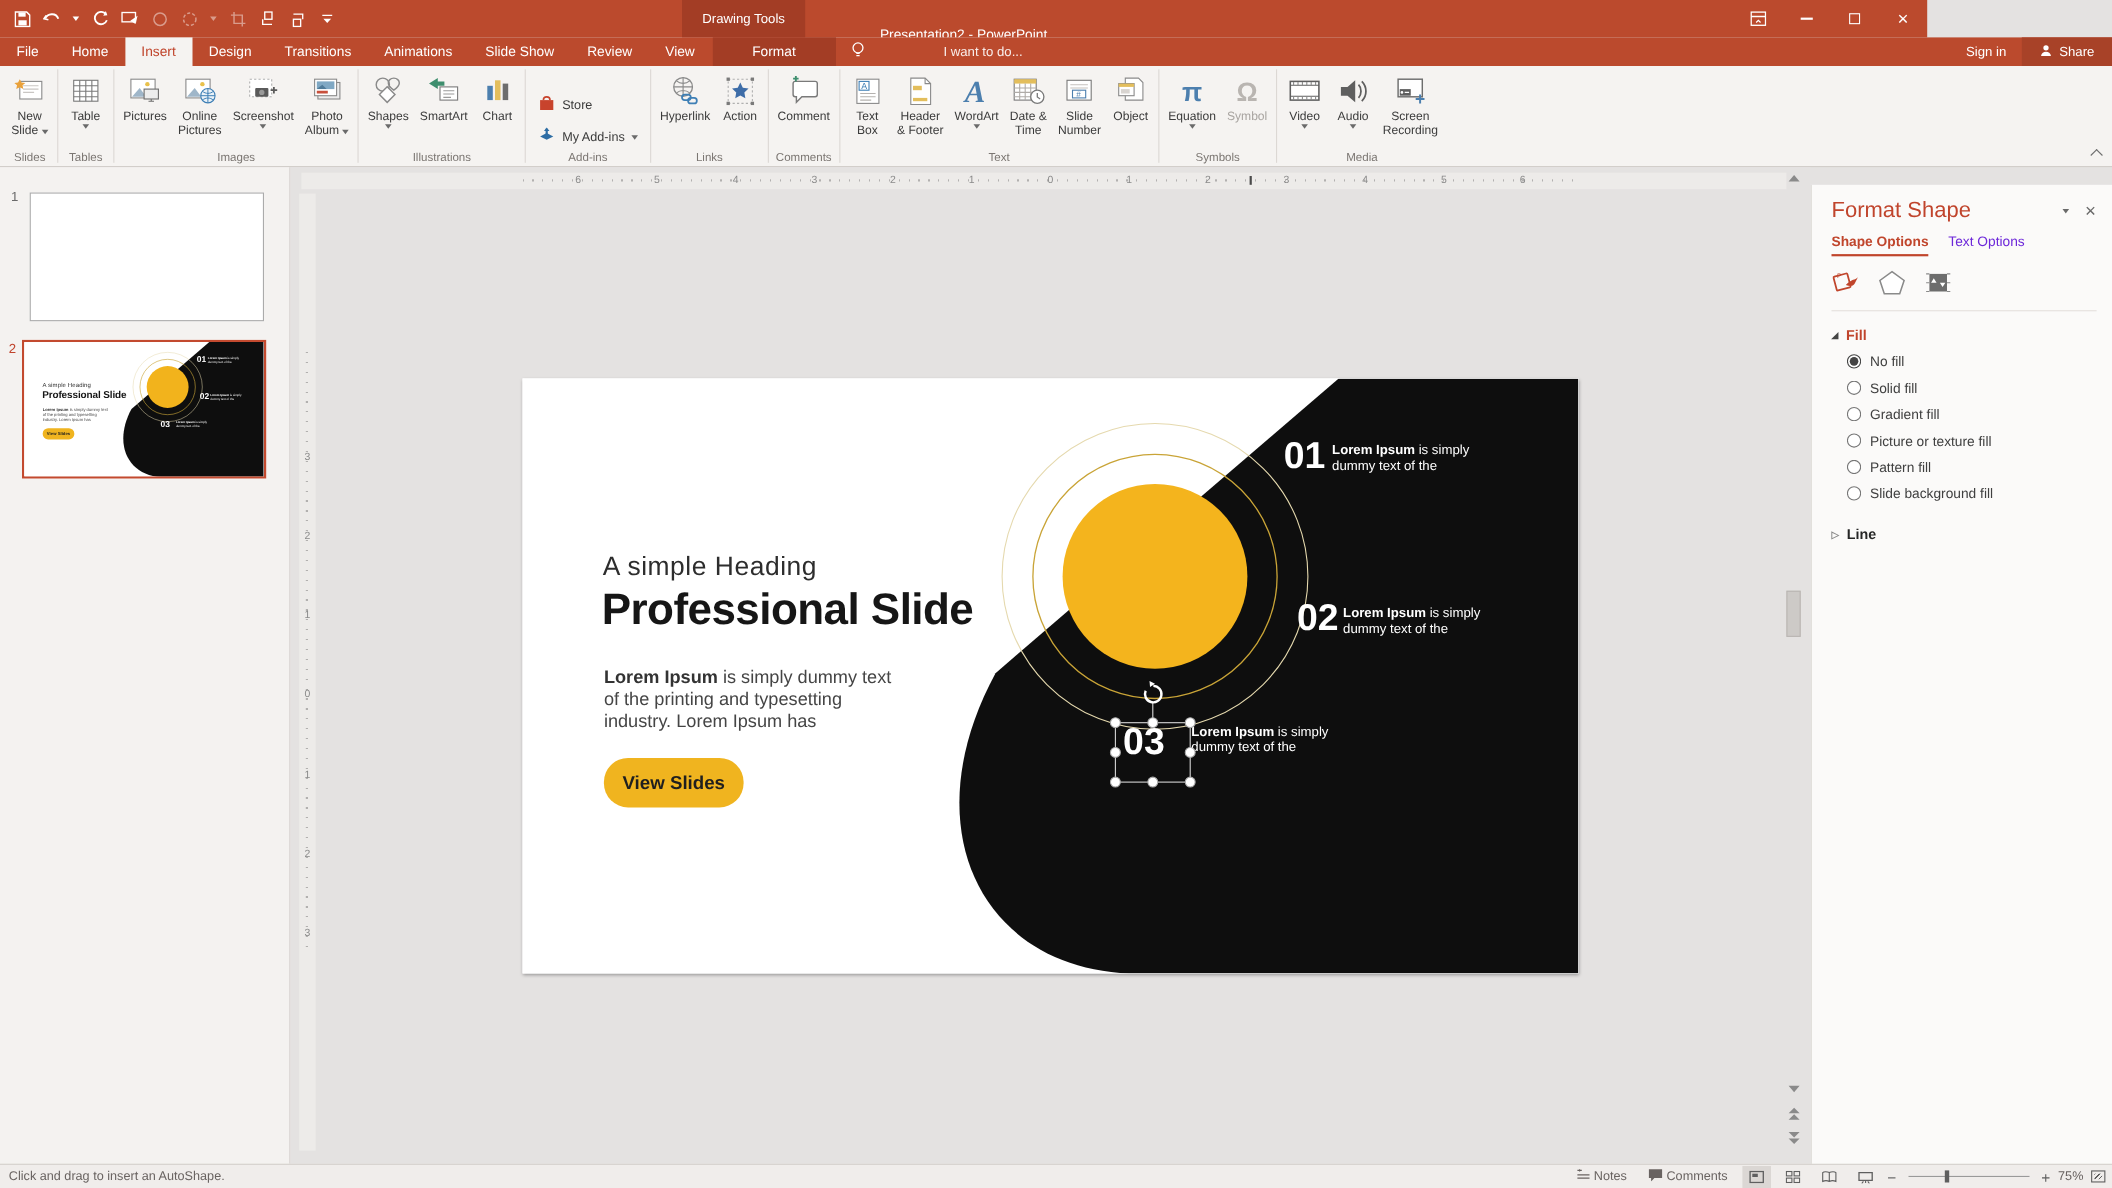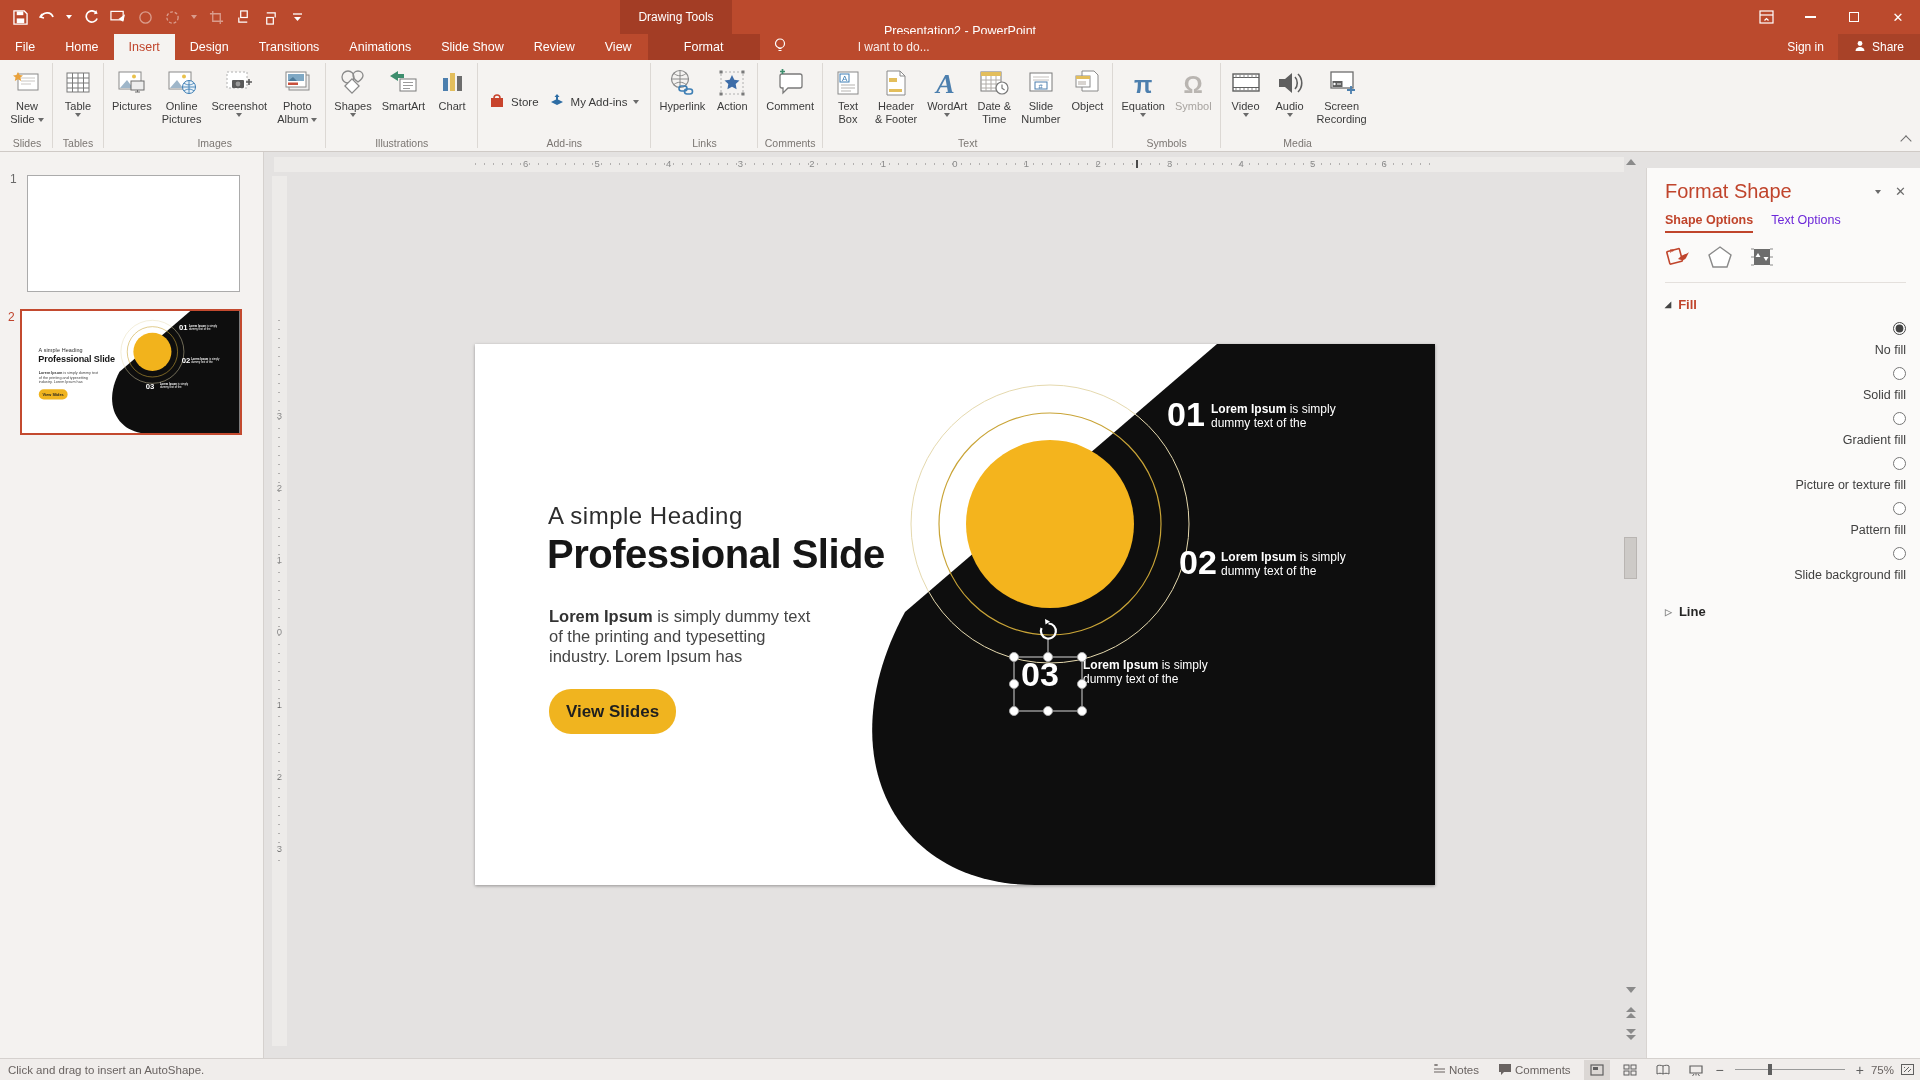--- a/index.html
+++ b/index.html
@@ -1,20 +1,20 @@
 <!DOCTYPE html>
 <html><head>
 <meta charset="utf-8">
 <style>
   * { margin:0; padding:0; box-sizing:border-box; }
   html,body { width:1920px; height:1080px; overflow:hidden; }
   body { font-family:"Liberation Sans", sans-serif; position:relative; background:#E4E2E1; font-size:12px; }
 
   
-  .titlebar { position:absolute; left:0; top:0; width:1920px; height:34px; background:#BB4A2D; color:#fff; }
+  .titlebar { position:absolute; left:0; top:0; width:1752px; height:34px; background:#BB4A2D; color:#fff; }
   .qat { position:absolute; left:12px; top:0; height:34px; display:flex; align-items:center; gap:11px; }
   .qat .qicon { width:16px; height:16px; display:flex; align-items:center; justify-content:center; }
   .qat .dim { opacity:.45; }
   .ctx-group { position:absolute; left:620px; top:0; width:112px; height:34px; background:#A33D25; color:#fff;
                display:flex; align-items:center; justify-content:center; font-size:12px; }
   .win-title { position:absolute; left:0; right:0; top:14px; height:34px; display:flex; align-items:center; justify-content:center;
                font-size:12.5px; pointer-events:none; }
   .win-ctrls { position:absolute; right:0; top:0; height:34px; display:flex; }
   .win-btn { width:44px; height:34px; display:flex; align-items:center; justify-content:center; font-size:13px; color:#fff; }
   .mini-line { width:11px; height:1.5px; background:#fff; display:inline-block; }
@@ -35,21 +35,21 @@
             display:flex; align-items:stretch; padding-left:2px; }
   .rgroup { display:flex; flex-direction:column; align-items:center; padding:1px 3px 0 3px; position:relative; }
   .rbuttons { display:flex; flex:1; align-items:flex-start; }
   .rbtn { display:flex; flex-direction:column; align-items:center; padding:3px 5px; background:none; border:none;
           font-family:inherit; color:#3b3b3b; min-width:44px; }
   .rbtn .ricon { height:34px; display:flex; align-items:flex-end; justify-content:center; margin-bottom:2px; }
   .rlbl { font-size:11px; line-height:13px; display:flex; align-items:center; gap:3px; white-space:nowrap; }
   .caret { width:0; height:0; border-left:3.5px solid transparent; border-right:3.5px solid transparent; border-top:4px solid #6a6a6a; display:inline-block; }
   .glabel { font-size:10.5px; color:#7b7672; height:17px; display:flex; align-items:center; }
   .gdiv { width:1px; background:#DCD8D4; margin:3px 0; }
-  .addins-col { display:flex; flex-direction:row; justify-content:flex-end; gap:10px; padding:8px 8px 0 8px; }
+  .addins-col { display:flex; flex-direction:column; justify-content:flex-end; gap:10px; padding:8px 8px 0 8px; }
   .addin-row { display:flex; align-items:center; gap:6px; font-size:11.5px; color:#3b3b3b; background:none; border:none; font-family:inherit; }
   .rbtn.disabled { color:#A8A4A0; }
   .glyph-icon { font-size:24px; line-height:26px; font-weight:bold; }
   .ribbon-collapse { position:absolute; right:10px; bottom:6px; width:8px; height:8px; border:solid #6d6d6d; border-width:0 1.5px 1.5px 0;
                      padding:2px; transform:rotate(-135deg); }
 
   
   .thumbs { position:absolute; left:0; top:152px; width:264px; height:906px; background:#F4F2F0; border-right:1px solid #D5D1CE; }
   .thumb-num { position:absolute; font-size:12px; color:#6a6a6a; }
   .thumb1 { position:absolute; left:27px; top:23px; width:213px; height:117px; background:#fff; border:1px solid #ABABAB; }
@@ -101,21 +101,21 @@
   .pane-title { font-size:20px; color:#C0442C; flex:1; }
   .pane-title-icons { display:flex; gap:14px; color:#6a6a6a; align-items:center; }
   .pane-tabs { display:flex; gap:18px; margin-top:10px; font-size:12.5px; }
   .ptab { padding-bottom:4px; }
   .ptab.active { color:#C0452C; font-weight:bold; border-bottom:2px solid #C0452C; }
   .ptab.inactive { color:#6d28d9; }
   .pane-icons { display:flex; gap:16px; margin-top:12px; padding-bottom:10px; border-bottom:1px solid #E4E0DD; }
   .sect-hdr { display:flex; align-items:center; gap:7px; margin-top:14px; font-size:13px; font-weight:bold; color:#262626; }
   .tri-exp { font-size:8px; color:#444; }
   .tri-col { font-size:9px; color:#8a8a8a; }
-  .radio-row { display:flex; align-items:flex-end; gap:8px; margin:10px 0 0 14px; font-size:12.5px; color:#404040;flex-direction:column; }
+  .radio-row { display:flex; align-items:flex-start; gap:8px; margin:10px 0 0 14px; font-size:12.5px; color:#404040; }
   .radio-row input { width:13px; height:13px; accent-color:#444; margin:0; }
   .line-hdr { margin-top:22px; }
 
   
   .statusbar { position:absolute; left:0; top:1058px; width:1920px; height:22px; background:#F0EDEB; border-top:1px solid #D5D1CE;
                display:flex; align-items:center; color:#696361; font-size:11.5px; }
   .status-hint { margin-left:8px; }
   .status-right { margin-left:auto; display:flex; align-items:center; gap:7px; padding-right:6px; }
   .sb-item { display:flex; align-items:center; gap:3px; padding:0 6px; height:24px; }
   .viewbtn { width:26px; height:20px; display:flex; align-items:center; justify-content:center; }

